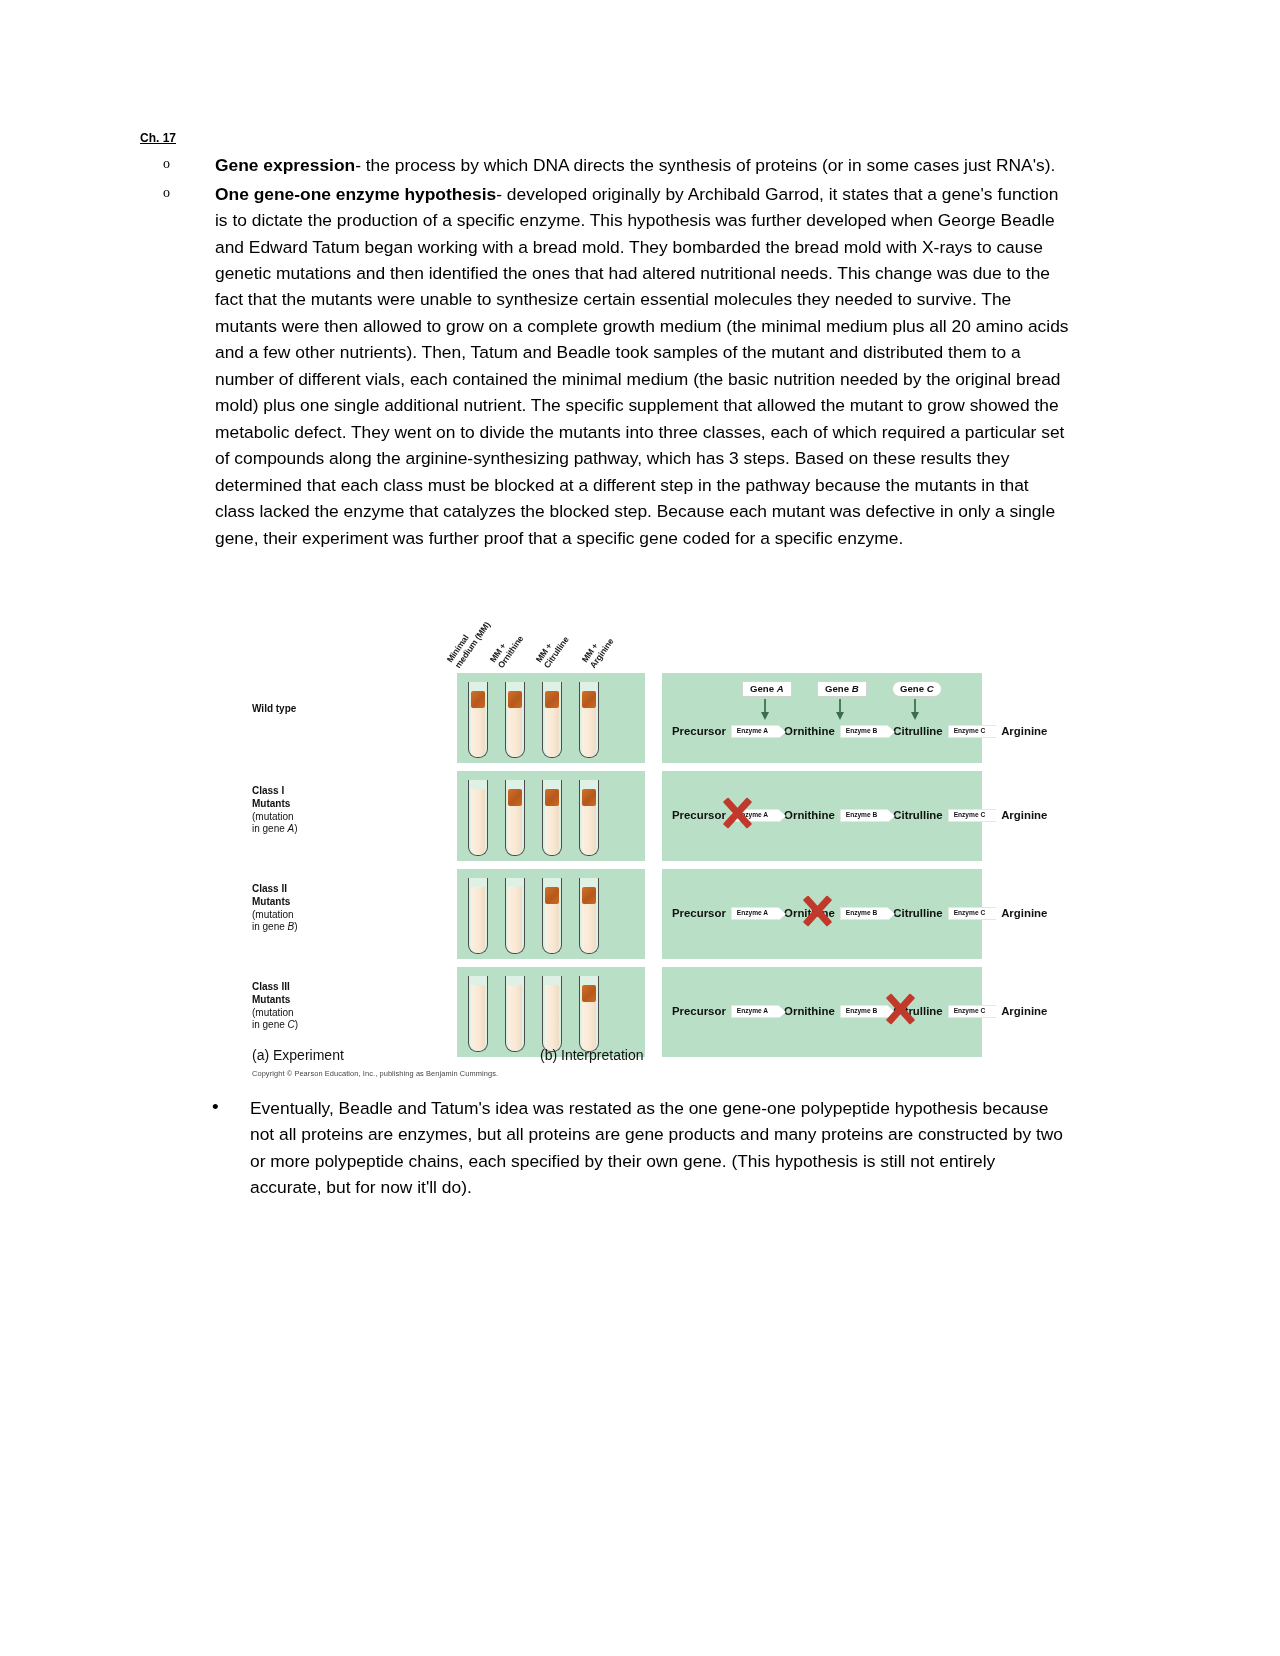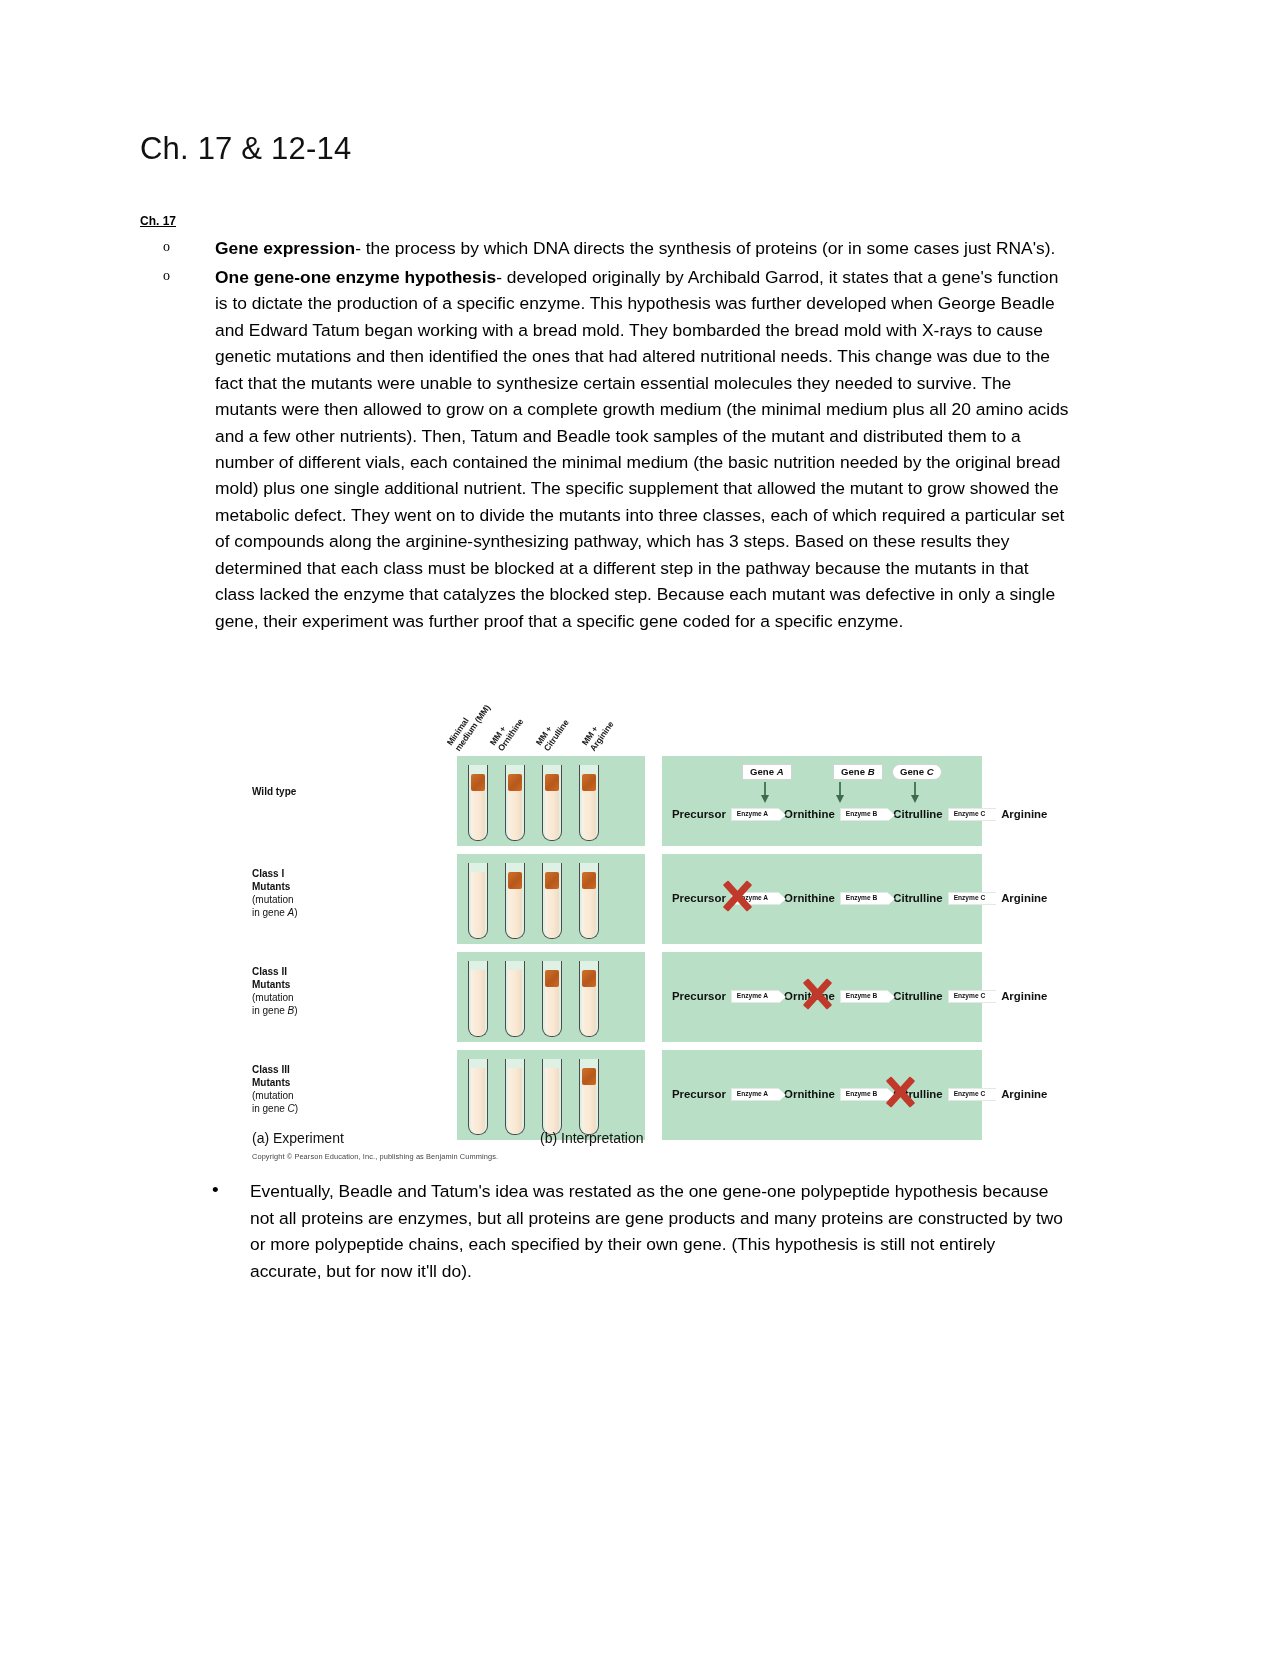--- a/index.html
+++ b/index.html
@@ -284,21 +284,20 @@
     color: #444;
     letter-spacing: 0.1px;
   }
 </style>
 </head>
 <body>
 
 <div class="page">
   <div class="content">
 
-    <h1 class="doc-title">Ch. 17 &amp; 12-14</h1>
 
     <div class="section-heading">Ch. 17</div>
 
     <ul class="level1">
       <li>
         <span class="marker-o">o</span>
         <span class="lead-term">Gene expression</span><span>- the process by which DNA directs the synthesis of proteins (or in some cases just RNA's).</span>
       </li>
       <li>
         <span class="marker-o">o</span>
@@ -345,21 +344,21 @@
                 <div class="growth"></div>
               </div>
               <div class="tube">
                 <div class="medium"></div>
                 <div class="growth"></div>
               </div>
             </div>
             <div class="int-panel" style="left: 410px; top: 88px; width: 320px; height: 90px;"></div>
             <div class="gene-box" style="left: 490px; top: 96px;">Gene <em>A</em></div>
             <div class="gene-arrow" style="left: 512px; top: 114px; height: 14px;"></div>
-            <div class="gene-box" style="left: 581px; top: 96px;">Gene <em>B</em></div>
+            <div class="gene-box" style="left: 565px; top: 96px;">Gene <em>B</em></div>
             <div class="gene-arrow" style="left: 587px; top: 114px; height: 14px;"></div>
             <div class="gene-box" style="left: 640px; top: 96px; border-radius: 8px;">Gene <em>C</em></div>
             <div class="gene-arrow" style="left: 662px; top: 114px; height: 14px;"></div>
             <div class="pathway" style="left: 420px; top: 140px;">
               <span class="metab">Precursor</span>
               <span class="enzyme">Enzyme A</span>
               <span class="metab">Ornithine</span>
               <span class="enzyme">Enzyme B</span>
               <span class="metab">Citrulline</span>
               <span class="enzyme">Enzyme C</span>

